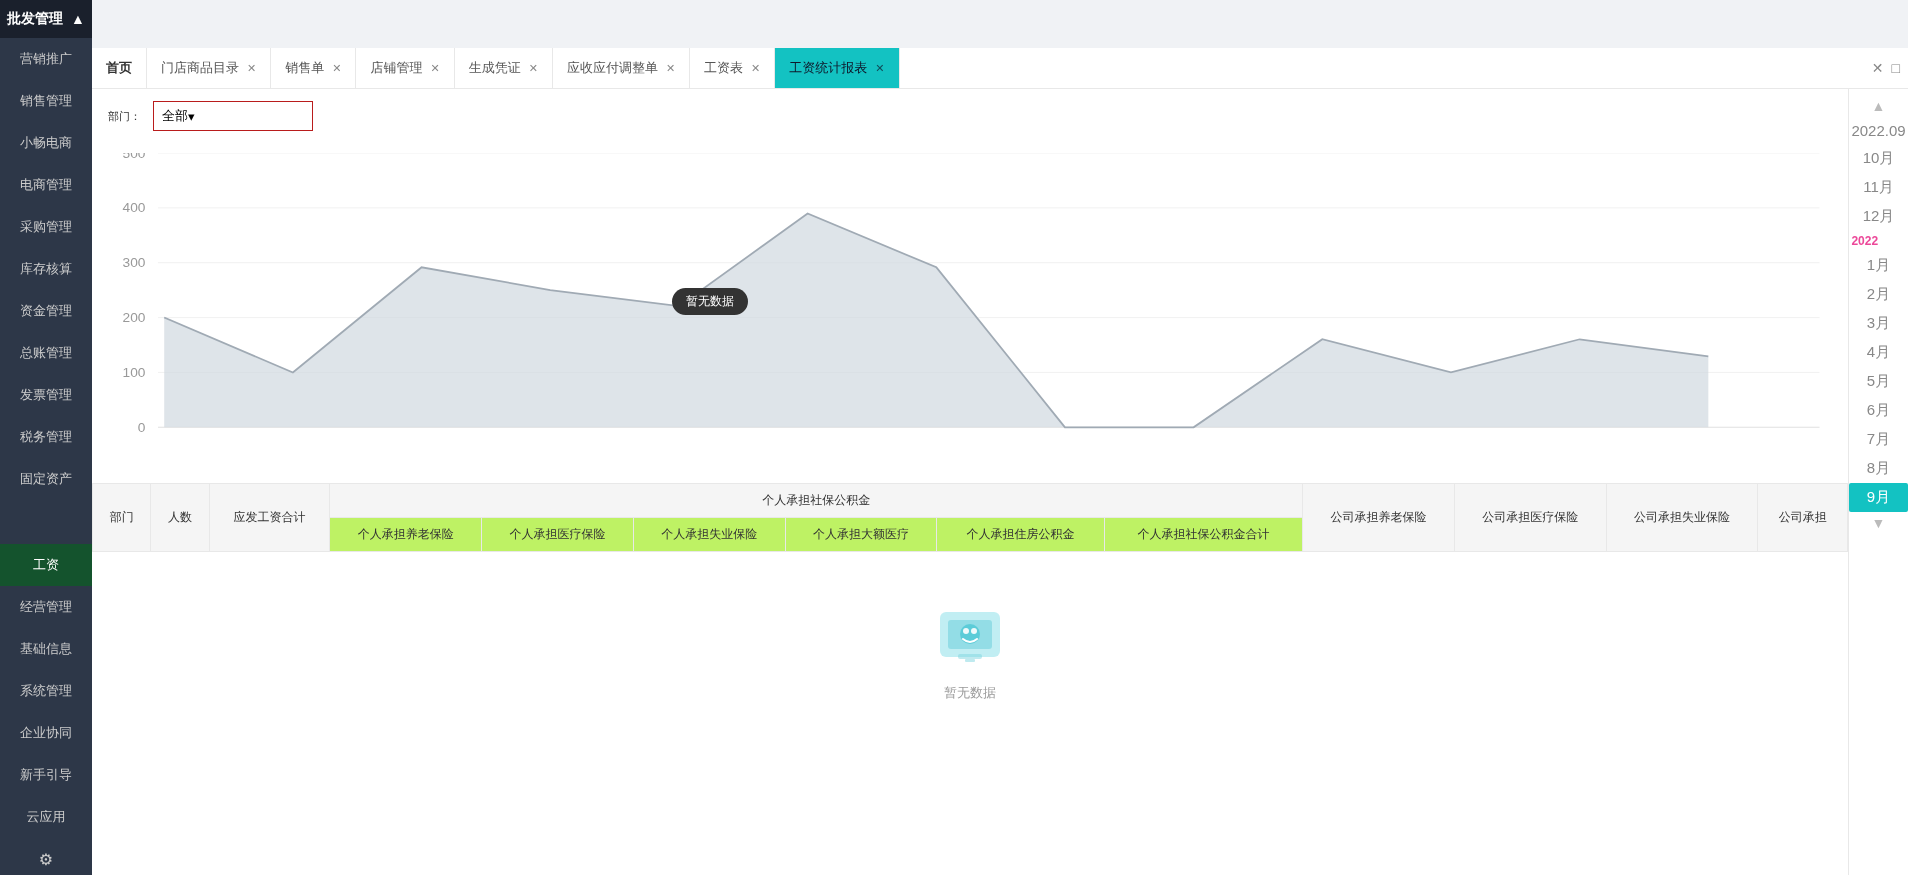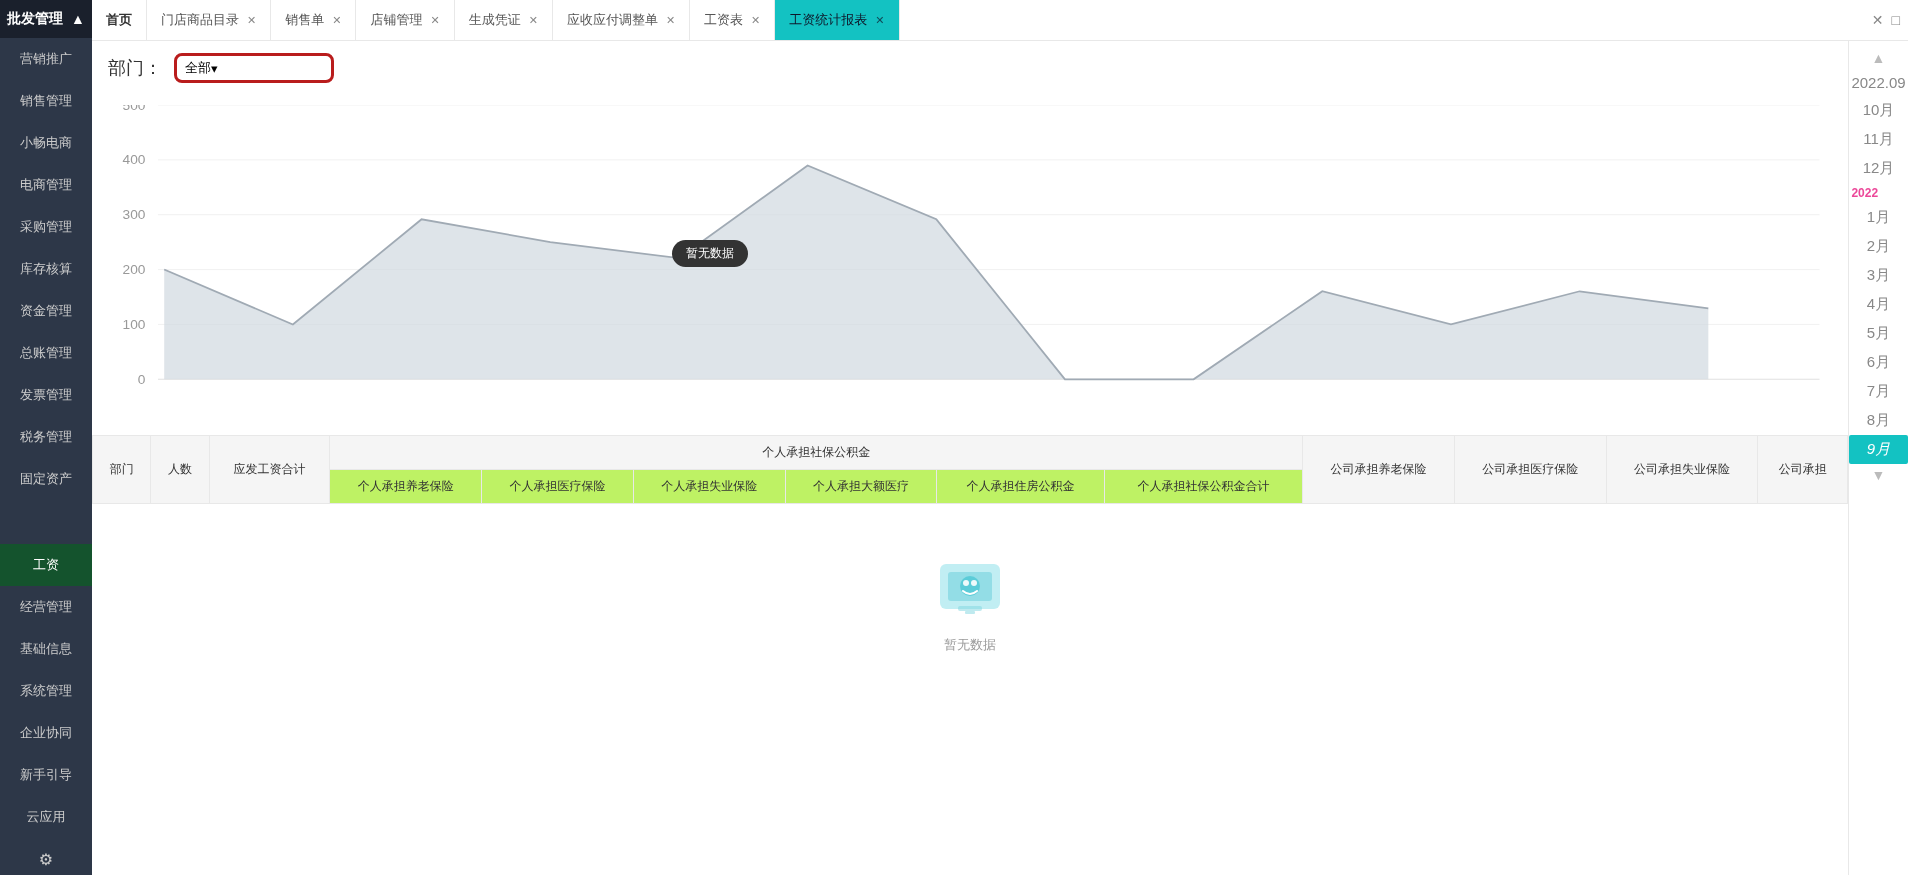--- a/index.html
+++ b/index.html
@@ -44,20 +44,21 @@
       cursor: pointer;
       font-size: 16px;
     }
 
     
     .main-area {
       flex: 1;
       display: flex;
       flex-direction: column;
       overflow: hidden;
+      margin-top: 48px;
     }
 
     
     .tab-bar {
       display: flex;
       background: #fff;
       border-bottom: 1px solid #e8e8e8;
       align-items: center;
       min-height: 40px;
       flex-shrink: 0;
@@ -147,26 +148,26 @@
     }
 
     
     .filter-bar {
       padding: 12px 16px;
       display: flex;
       align-items: center;
       gap: 12px;
       flex-shrink: 0;
     }
-    .filter-label { color: #333; font-size: 18px; }
+    .filter-label { color: #333; font-size: 11px; }
     .filter-select {
       width: 160px;
       height: 30px;
-      border: 3px solid #b91c1c;
-      border-radius: 8px;
+      border: 1px solid #b91c1c;
+      border-radius: 0;
       padding: 0 8px;
       font-size: 13px;
       background: #fff;
       cursor: pointer;
       display: flex;
       align-items: center;
       justify-content: flex-start;
     }
 
     
@@ -255,21 +256,20 @@
       text-align: center;
       padding: 5px 2px;
       font-size: 15px;
       color: #888;
       cursor: pointer;
     }
     .timeline-item.active {
       background: #13c2c2;
       color: #fff;
       border-radius: 2px;
-      font-style: italic;
     }
     .timeline-year {
       font-size: 12px;
       color: #ec4899;
       font-weight: bold;
       padding: 3px 2px;
       text-align: left;
       width: 100%;
     }
     .timeline-arrow {

